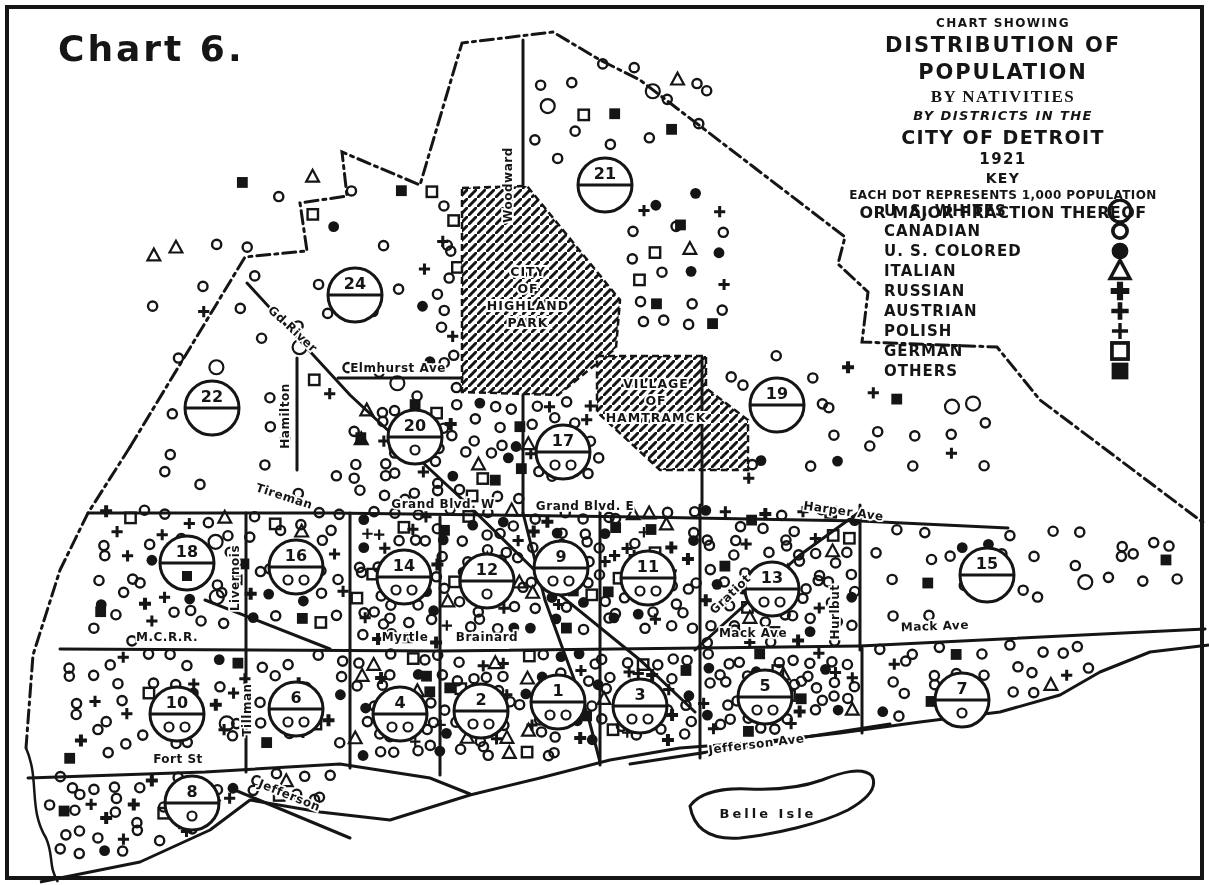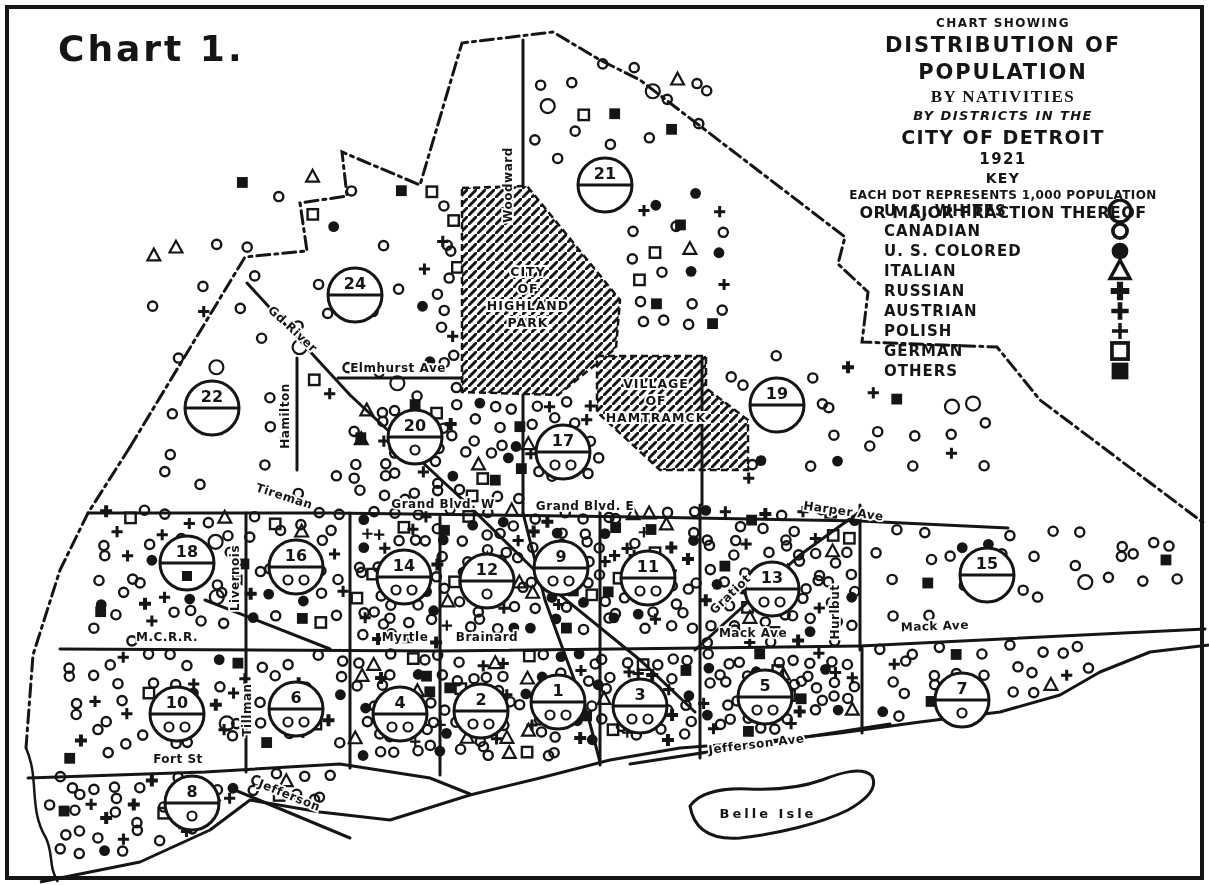--- a/index.html
+++ b/index.html
@@ -1149,21 +1149,21 @@
         <text x="757" y="748" class="streetlabel" text-anchor="middle" transform="rotate(-7 757 748)">Jefferson Ave</text>
         <text x="528" y="276" class="arealabel">City</text>
         <text x="528" y="293" class="arealabel">of</text>
         <text x="528" y="310" class="arealabel">Highland</text>
         <text x="528" y="327" class="arealabel">Park</text>
         <text x="656" y="388" class="arealabel">Village</text>
         <text x="656" y="405" class="arealabel">of</text>
         <text x="656" y="422" class="arealabel">Hamtramck</text>
       </g>
     </svg>
-  <div class="chart-label">Chart 1.</div>
+  <div class="chart-label">Chart 6.</div>
   <div class="titleblock" id="titleblock">
       <div class="tl tl0">Chart Showing</div>
       <div class="tl tl1">Distribution of Population</div>
       <div class="tl tl2">By Nativities</div>
       <div class="tl tl3">By Districts in the</div>
       <div class="tl tl4">City of Detroit</div>
       <div class="tl tl5">1921</div>
       <div class="tl tl6">Key</div>
       <div class="tl tl7">Each dot represents 1,000 population</div>
       <div class="tl tl8">or major fraction thereof</div>

